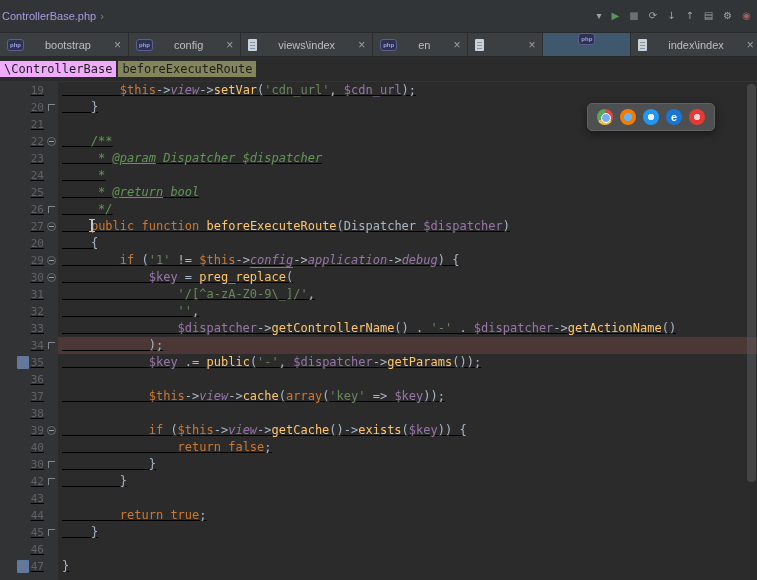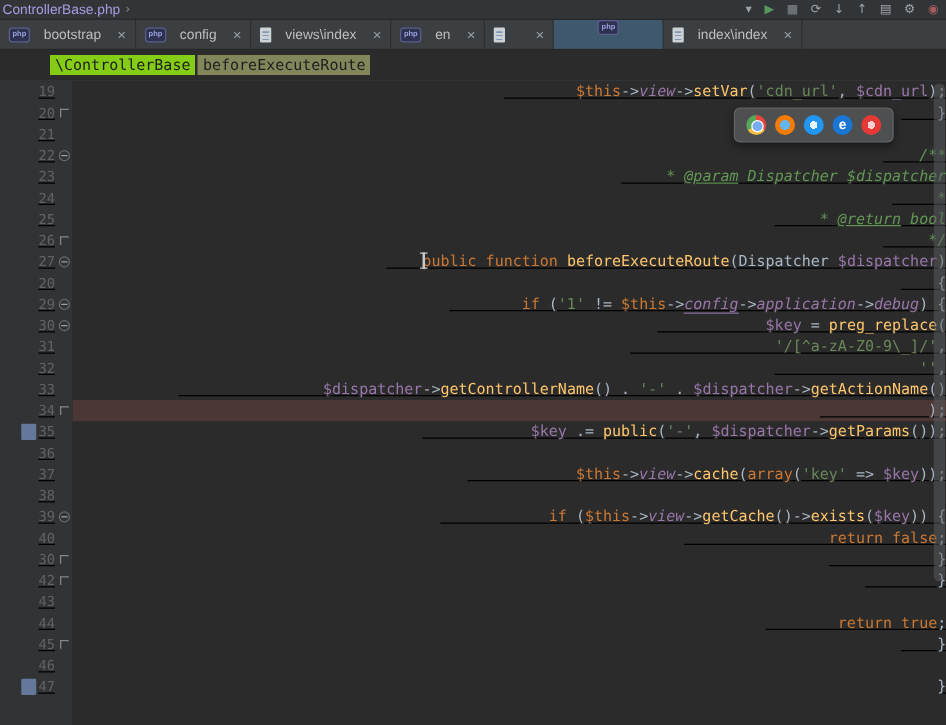--- a/index.html
+++ b/index.html
@@ -1,53 +1,53 @@
 <!DOCTYPE html>
 <html><head>
 <meta charset="utf-8">
 <style>
   html,body{margin:0;padding:0;background:#2b2b2b;}
   body{width:757px;height:580px;overflow:hidden;}
   *{box-sizing:border-box;}
   .app{width:757px;height:580px;display:flex;flex-direction:column;background:#2b2b2b;}
 
   
-  .titlebar{height:16px;flex:none;background:#323537;display:flex;align-items:center;padding-left:2px;position:relative;border-bottom:1px solid #27292b;}
+  .titlebar{height:33px;flex:none;background:#323537;display:flex;align-items:center;padding-left:2px;position:relative;border-bottom:1px solid #27292b;}
   .title-text{font:11px "Liberation Sans",sans-serif;color:#a89ae0;white-space:nowrap;}
   .title-chevron{color:#85898d;font:10px "DejaVu Sans",sans-serif;margin-left:4px;}
   .toolbar{position:absolute;right:6px;top:0;height:100%;display:flex;align-items:center;gap:10px;}
   .ticon2{font:10px "DejaVu Sans",sans-serif;line-height:1;cursor:default;}
 
   
   .tabbar{height:24px;flex:none;background:#3c3f41;display:flex;border-bottom:1px solid #262829;}
-  .tab{display:flex;align-items:center;gap:11px;padding:0 7px;border-right:1px solid #2c2e30;font:11px "Liberation Sans",sans-serif;color:#bcbec0;cursor:default;}
+  .tab{display:flex;align-items:center;gap:21px;padding:0 7px;border-right:1px solid #2c2e30;font:11px "Liberation Sans",sans-serif;color:#bcbec0;cursor:default;}
   .tab.sel{background:#40586d;color:#eceff1;flex-direction:column;}
   .ticon.php{width:17px;height:12px;background:#2e3250;border:1px solid #5a5f8f;border-radius:3px;color:#9aa4e0;font:bold 6px "Liberation Sans",sans-serif;display:flex;align-items:center;justify-content:center;flex:none;}
   .ticon.file{width:9px;height:12px;background:#ccd2d6;border-radius:1px;position:relative;flex:none;}
   .ticon.file::before{content:"";position:absolute;left:2px;right:2px;top:3px;height:7px;background:repeating-linear-gradient(to bottom,#7f98b5 0,#7f98b5 1px,transparent 1px,transparent 3px);}
   .tclose{color:#9aa0a6;font-size:12px;line-height:1;margin-left:2px;}
 
   
   .navstrip{height:25px;flex:none;background:#2b2b2b;display:flex;align-items:center;border-bottom:1px solid #313335;}
   .chip{font:12px "DejaVu Sans Mono",monospace;padding:1px 4px;color:#1e1e1e;white-space:pre;}
-  .chip-class{background:#84cc16;margin-left:40px;}
+  .chip-class{background:#f0abfc;}
   .chip-method{background:#83855a;margin-left:2px;}
 
   
   .editor{flex:1;position:relative;overflow:hidden;background:linear-gradient(90deg,#313335 0,#313335 58px,#2b2b2b 58px);text-decoration:underline;}
   .row{display:flex;height:17px;}
   .row.hl .code{background:#4a3736;}
   .gutter{width:58px;flex:none;display:flex;align-items:center;justify-content:flex-end;position:relative;}
   .lnum{font:11px "DejaVu Sans Mono",monospace;color:#606366;padding-right:2px;}
   .foldc{width:12px;height:17px;flex:none;position:relative;}
   .fold-open::before{content:"";position:absolute;left:1px;top:4px;width:7px;height:7px;border:1px solid #666b6f;border-radius:50%;background:#313335;}
   .fold-open::after{content:"";position:absolute;left:3px;top:8px;width:5px;height:1px;background:#9aa0a5;}
   .fold-end::before{content:"";position:absolute;left:2px;top:5px;width:6px;height:6px;border-top:1px solid #81878c;border-left:1px solid #81878c;}
   .gmark{position:absolute;left:17px;top:2px;width:12px;height:13px;background:#63789a;border-radius:1px;}
-  .code{flex:1;white-space:pre;font:12px "DejaVu Sans Mono",monospace;line-height:17px;color:#a9b7c6;padding-left:4px;text-align:right;}
+  .code{flex:1;white-space:pre;font:12px "DejaVu Sans Mono",monospace;line-height:17px;color:#a9b7c6;padding-left:4px;}
 
   
   .tk-d{color:#a9b7c6;}
   .tk-k{color:#cc7832;}
   .tk-s{color:#6a8759;}
   .tk-v{color:#9876aa;}
   .tk-t{color:#cc7832;}
   .tk-f{color:#ffc66b;}
   .tk-p{color:#9876aa;font-style:italic;}
   .tk-pu{color:#9876aa;font-style:italic;border-bottom:1px solid #8a6da0;}

